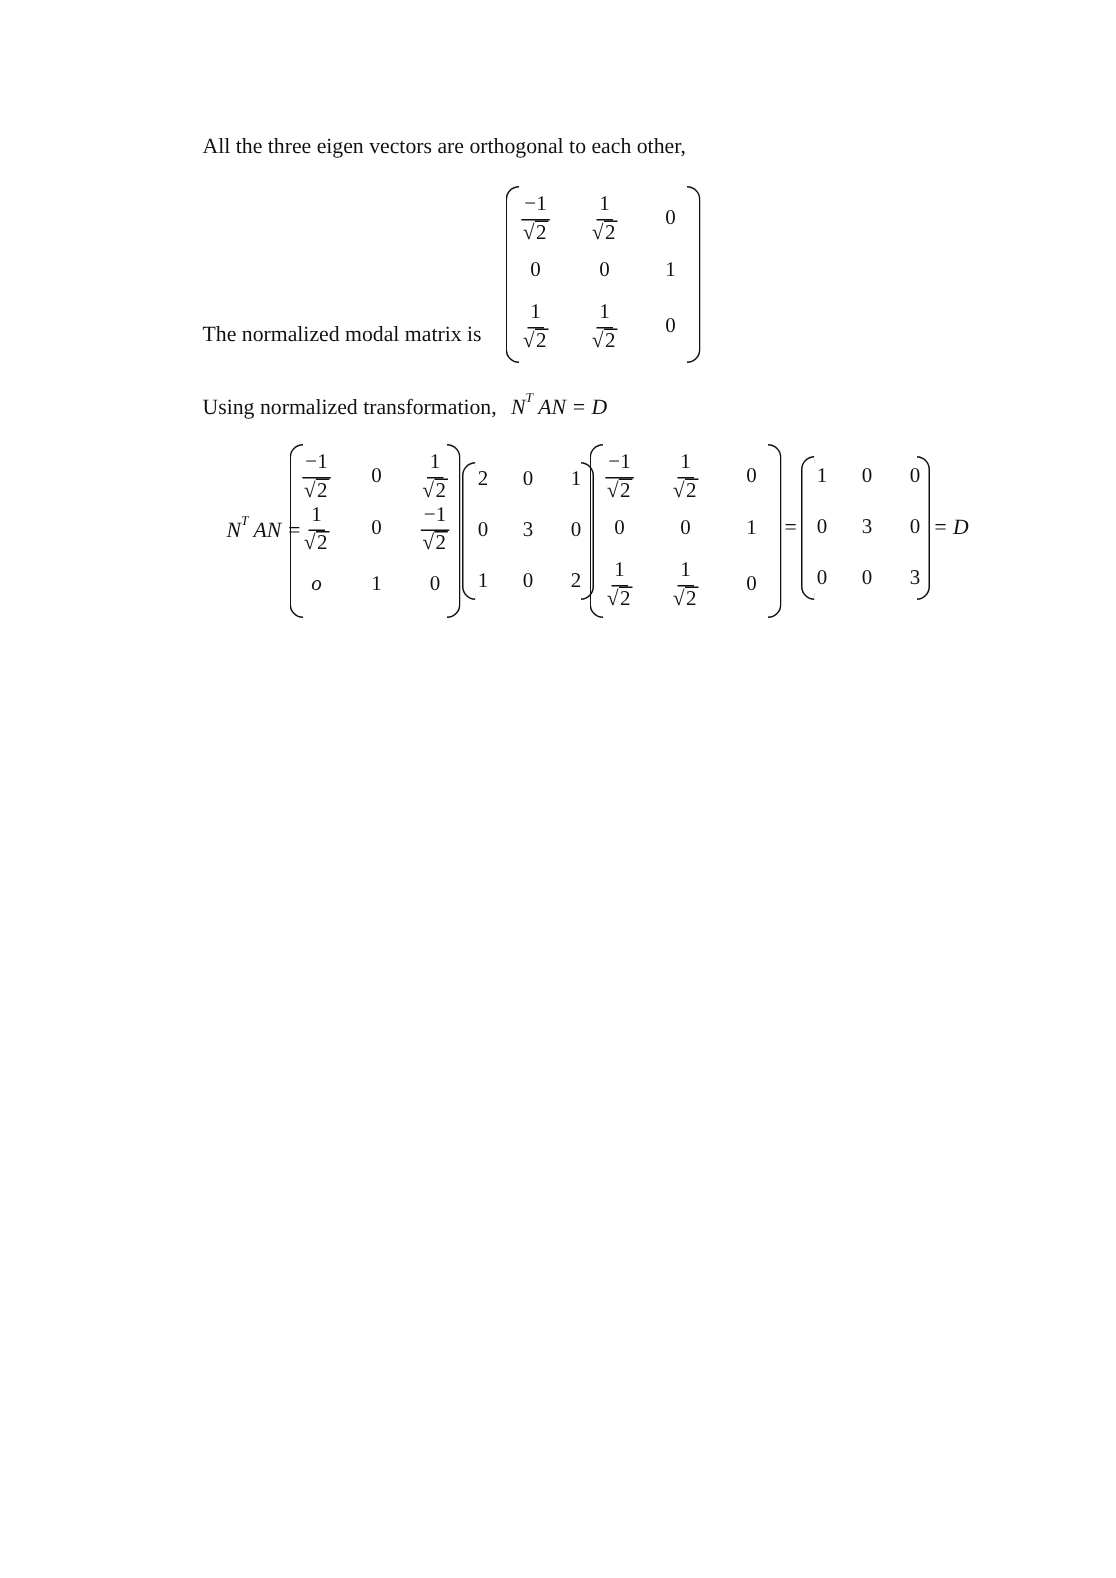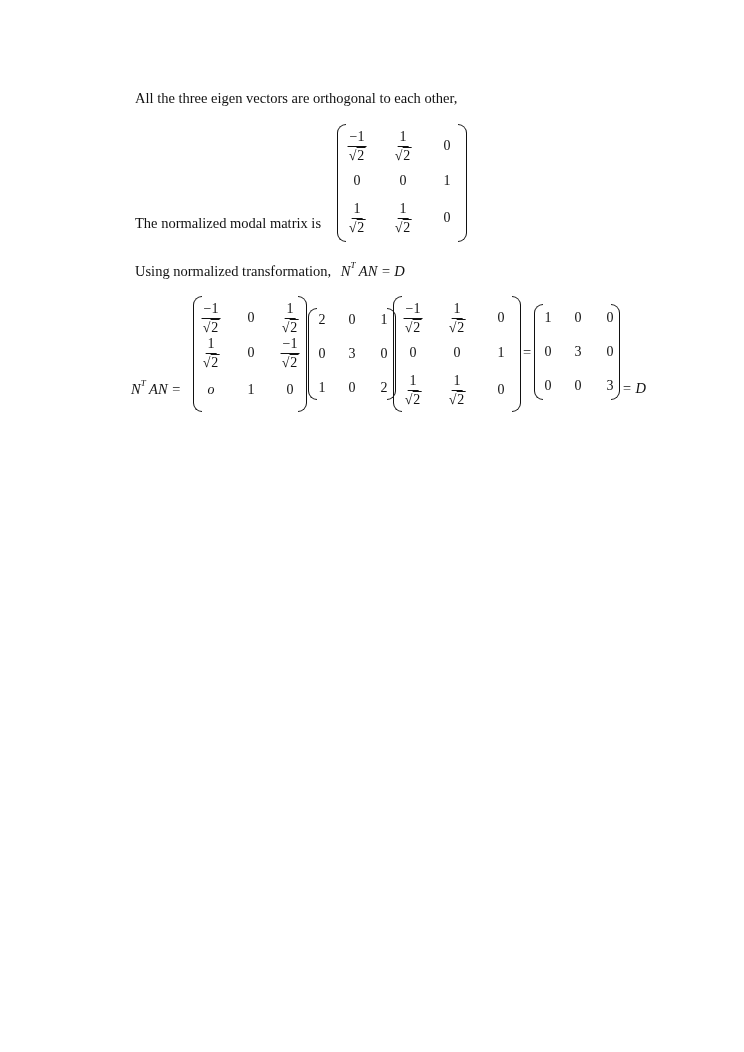--- a/index.html
+++ b/index.html
@@ -1,18 +1,18 @@
 <!DOCTYPE html>
 <html><head>
 <meta charset="utf-8">
 <style>
   html, body { margin:0; padding:0; background:#ffffff; }
   body { width:744px; height:1052px; position:relative; overflow:hidden; color:#111; }
   .prose { position:absolute; font-family:"Liberation Serif", serif; font-size:14.5px; white-space:nowrap; }
-  .mathi { font-family:"Liberation Serif", serif; font-style:italic;margin-top:36px; }
+  .mathi { font-family:"Liberation Serif", serif; font-style:italic; }
   .eq { position:absolute; font-family:"Liberation Serif", serif; font-size:14.5px; white-space:nowrap; }
   sup { font-size:9px; position:relative; top:-2px; }
 
   
   .matrix { position:absolute; }
   .lp, .rp { position:absolute; top:0; bottom:0; width:8px; border:1.2px solid #111; }
   .lp { left:0; border-right:none; border-radius:9px 0 0 9px; }
   .rp { right:0; border-left:none; border-radius:0 9px 9px 0; }
   .cell { position:absolute; text-align:center; font-family:"Liberation Serif", serif; font-size:14px; transform:translate(-50%,-50%); }
   .frac { display:inline-flex; flex-direction:column; align-items:center; line-height:1; }
@@ -52,21 +52,21 @@
         <span class="den"><span class="sqrt">√<span class="rad">2</span></span></span>
       </span></div>
     <div class="cell" style="left: 110px; top: 94px;">0</div>
   </div>
 
 <div class="prose" style="left:135px; top:262px;">
   <span>Using normalized transformation,</span>
   <span class="mathi" style="margin-left:6px;"><span>N</span><sup>T</sup><span> AN = </span><span>D</span></span>
 </div>
 
-<div class="eq mathi" style="left:131px; top:344px;"><span>N</span><sup>T</sup><span> AN =</span></div>
+<div class="eq mathi" style="left:151px; top:344px;"><span>N</span><sup>T</sup><span> AN =</span></div>
 
 <div class="matrix" id="m-NT" style="left:193px; top:296px; width:114px; height:116px;">
   <div class="lp"></div>
   <div class="rp"></div>
 <div class="cell" style="left: 18px; top: 22px;"><span class="frac">
         <span class="num">−1</span>
         <span class="den"><span class="sqrt">√<span class="rad">2</span></span></span>
       </span></div>
     <div class="cell" style="left: 58px; top: 22px;">0</div>
     <div class="cell" style="left: 97px; top: 22px;"><span class="frac">

